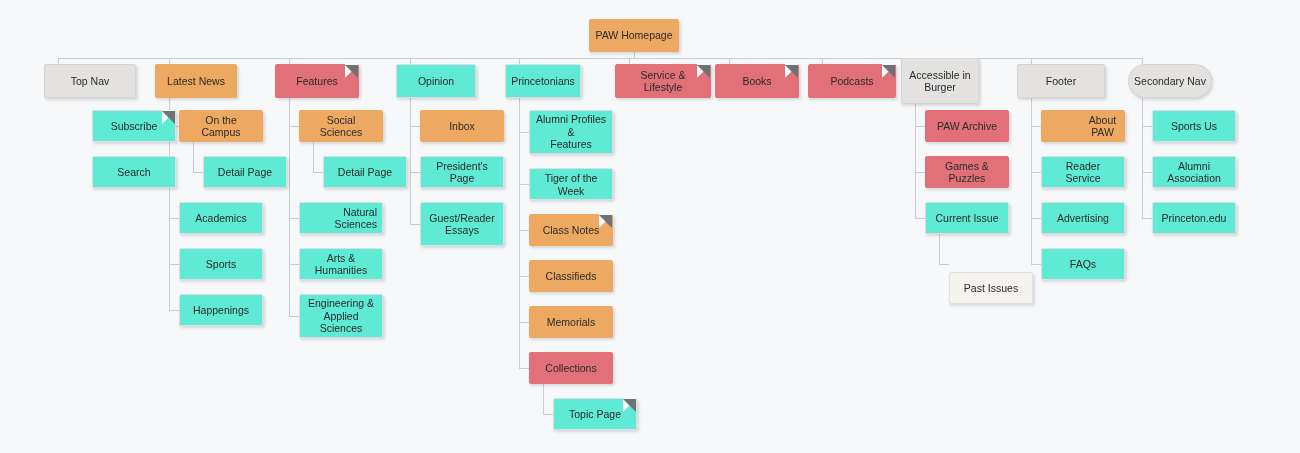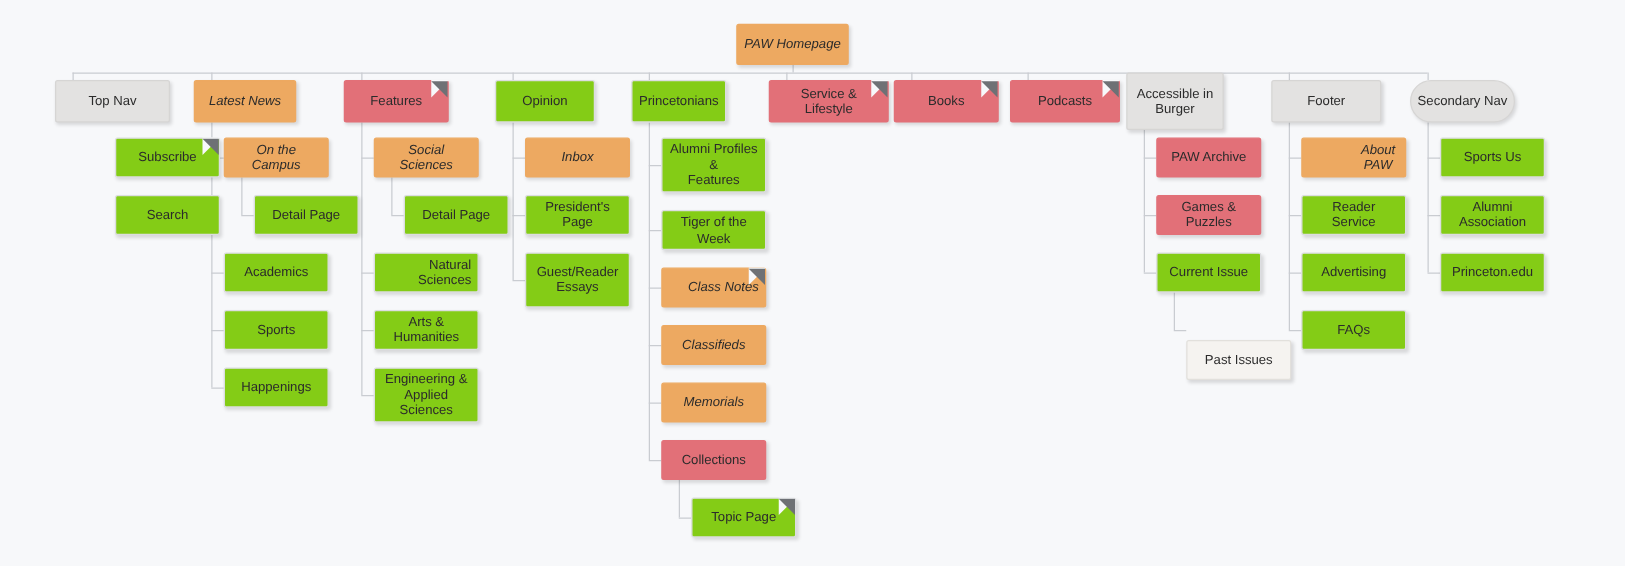--- a/index.html
+++ b/index.html
@@ -48,24 +48,24 @@
     box-shadow: 1.5px 2px 3px rgba(0,0,0,0.13);
     background: #ffffff;
     z-index: 5;
   }
   .node .lbl {
     display: block;
     width: 100%;
     white-space: pre-line;
   }
   
-  .fill-white  { background: #84cc16; border-color: #dcdde0; }
+  .fill-white  { background: #5eead4; border-color: #dcdde0; }
   .fill-cream  { background: #f5f3f0; border-color: #e2e0dc; margin-top: 24px; }
   .fill-gray   { background: #e3e2e1; border-color: #d6d5d4; }
-  .fill-orange { background: #eda961; border-color: #eda961; font-style: italic; }
+  .fill-orange { background: #eda961; border-color: #eda961; }
   .fill-red    { background: #e27078; border-color: #e27078; }
   
   .node.dogear::after {
     content: "";
     position: absolute;
     top: 0;
     right: 0;
     width: 0; height: 0;
     border-style: solid;
     border-width: 0 13px 13px 0;
@@ -210,21 +210,21 @@
       <div class="node fill-white" style="left: 505px; top: 64px; width: 76px; height: 34px;">
         <span class="lbl">Princetonians</span>
       </div>
       <div class="node fill-white" style="left: 529px; top: 110px; width: 84px; height: 44px;">
         <span class="lbl">Alumni Profiles &amp;
 Features</span>
       </div>
       <div class="node fill-white" style="left: 529px; top: 168px; width: 84px; height: 32px; align-items: flex-end;">
         <span class="lbl">Tiger of the Week</span>
       </div>
-      <div class="node fill-orange dogear" style="left: 529px; top: 214px; width: 84px; height: 32px; text-align: right;">
+      <div class="node fill-orange dogear" style="left: 529px; top: 214px; width: 84px; height: 32px;">
         <span class="lbl">Class Notes</span>
       </div>
       <div class="node fill-orange" style="left: 529px; top: 260px; width: 84px; height: 32px;">
         <span class="lbl">Classifieds</span>
       </div>
       <div class="node fill-orange" style="left: 529px; top: 306px; width: 84px; height: 32px;">
         <span class="lbl">Memorials</span>
       </div>
       <div class="node fill-red" style="left: 529px; top: 352px; width: 84px; height: 32px;">
         <span class="lbl">Collections</span>

